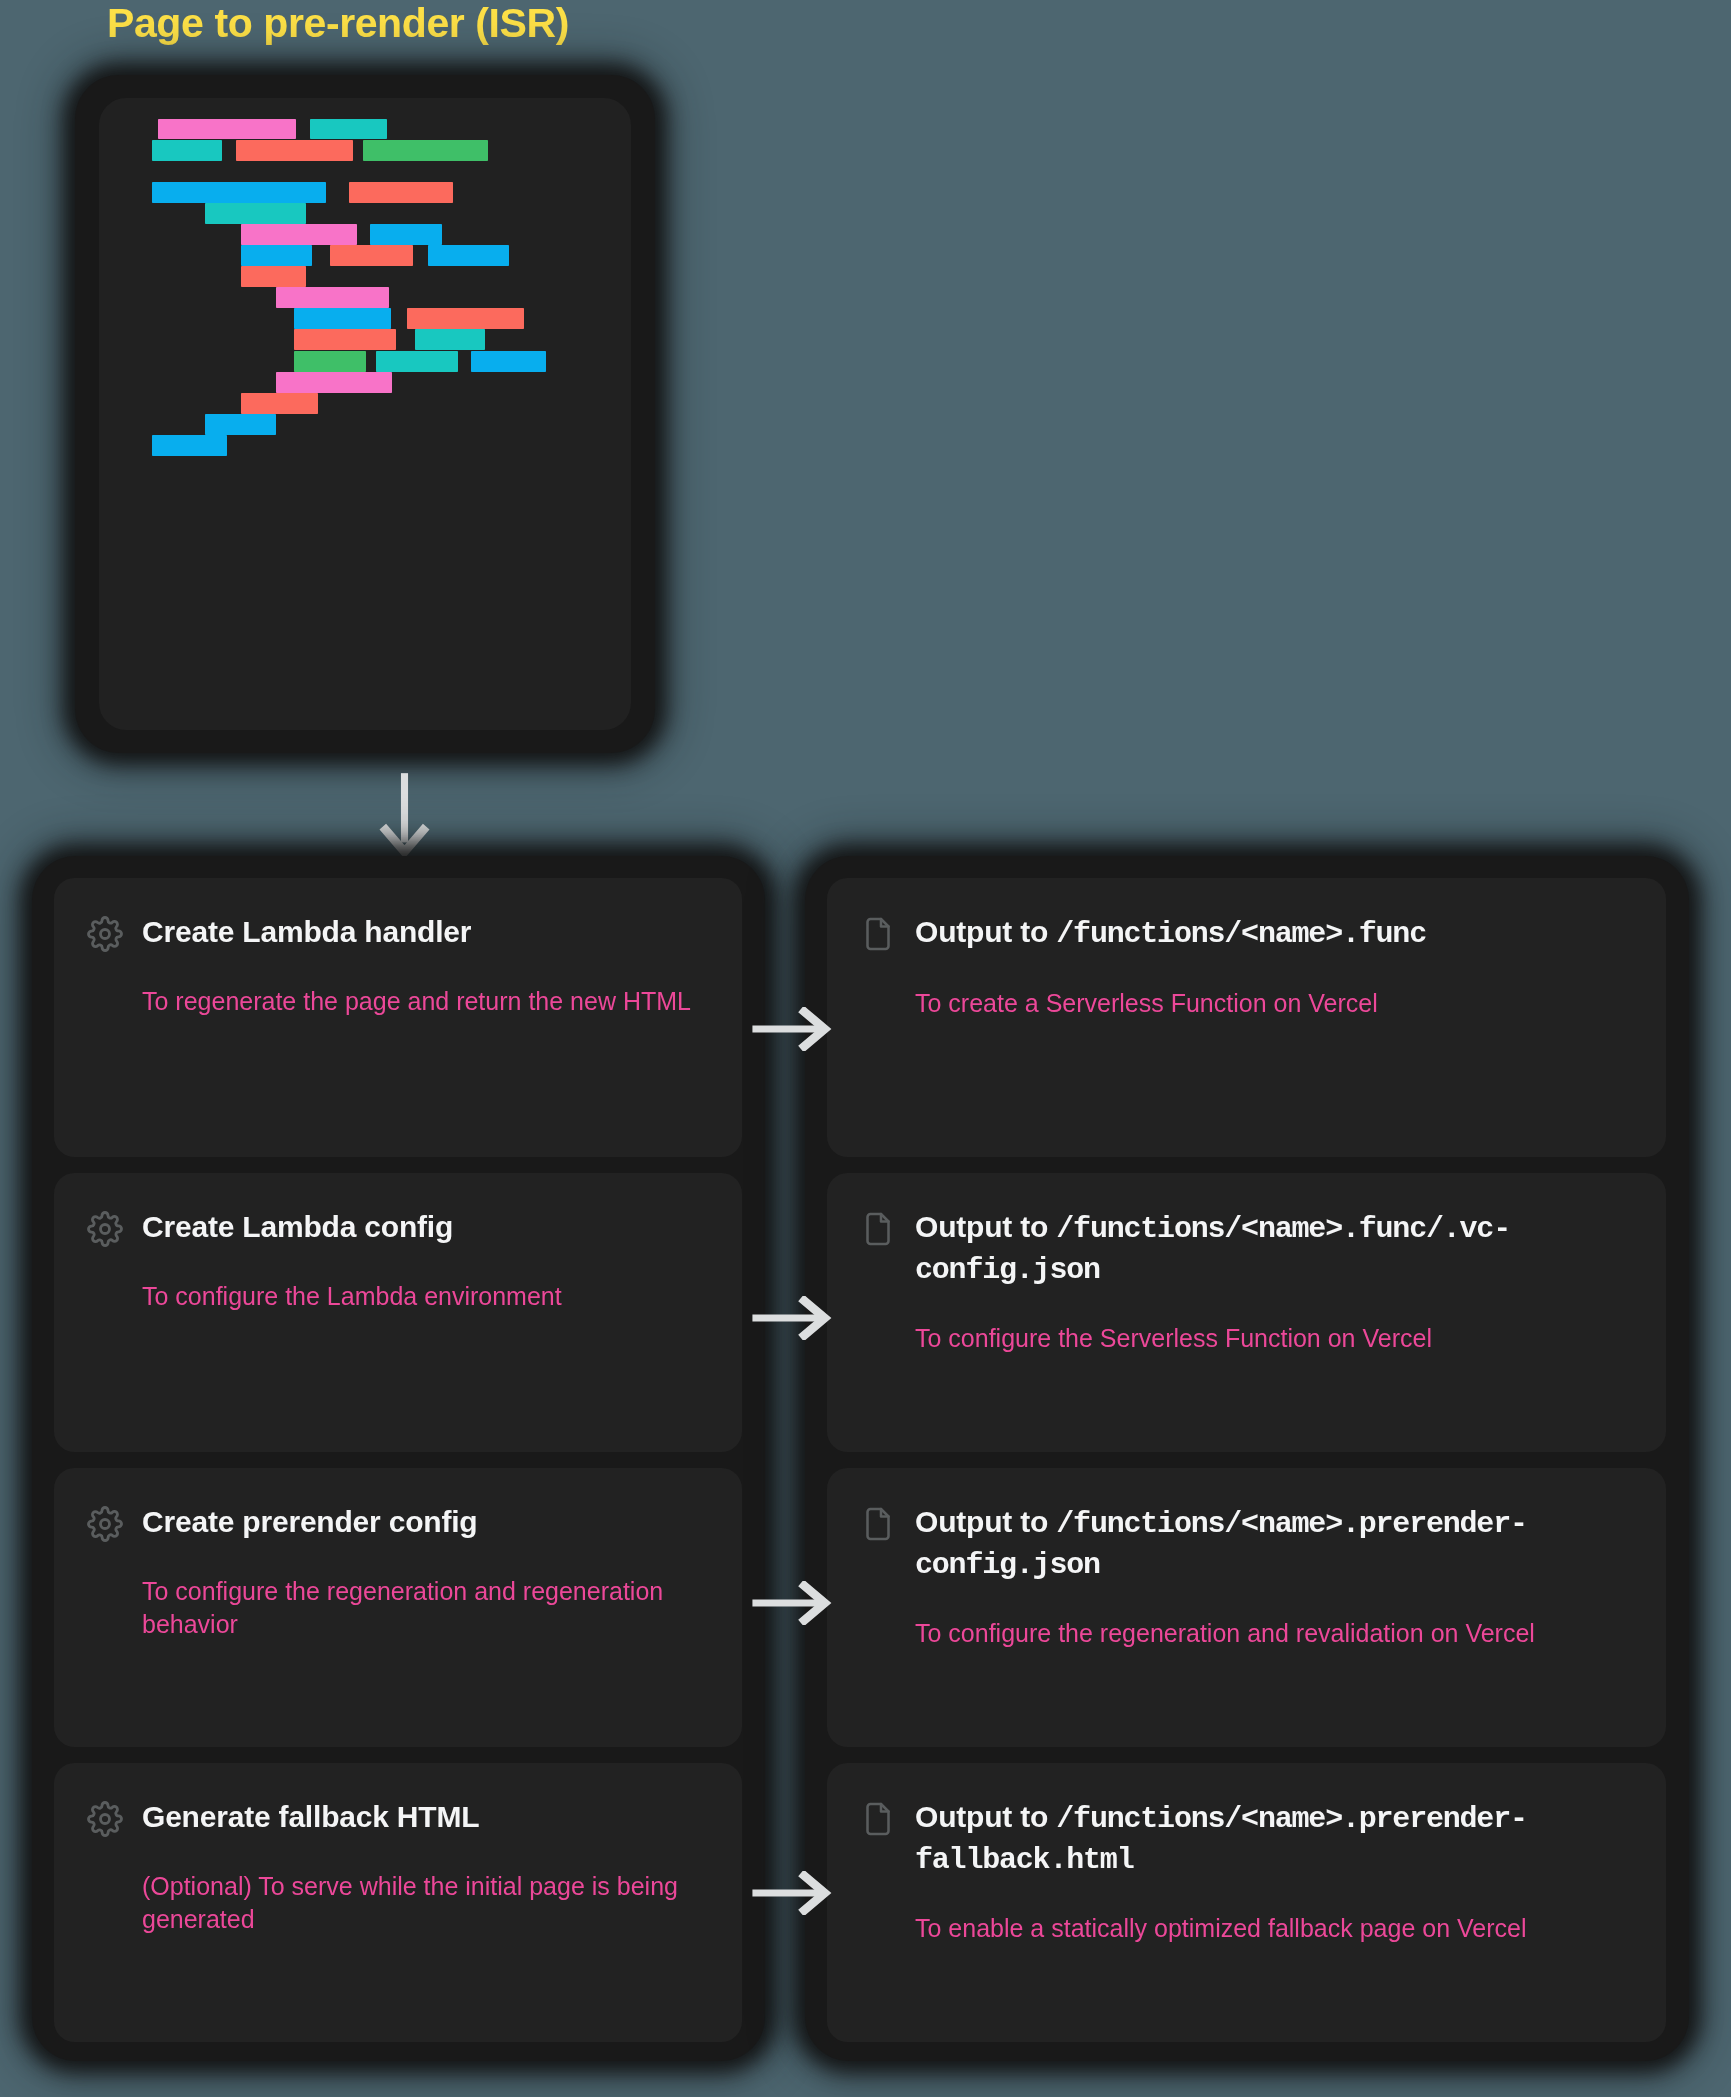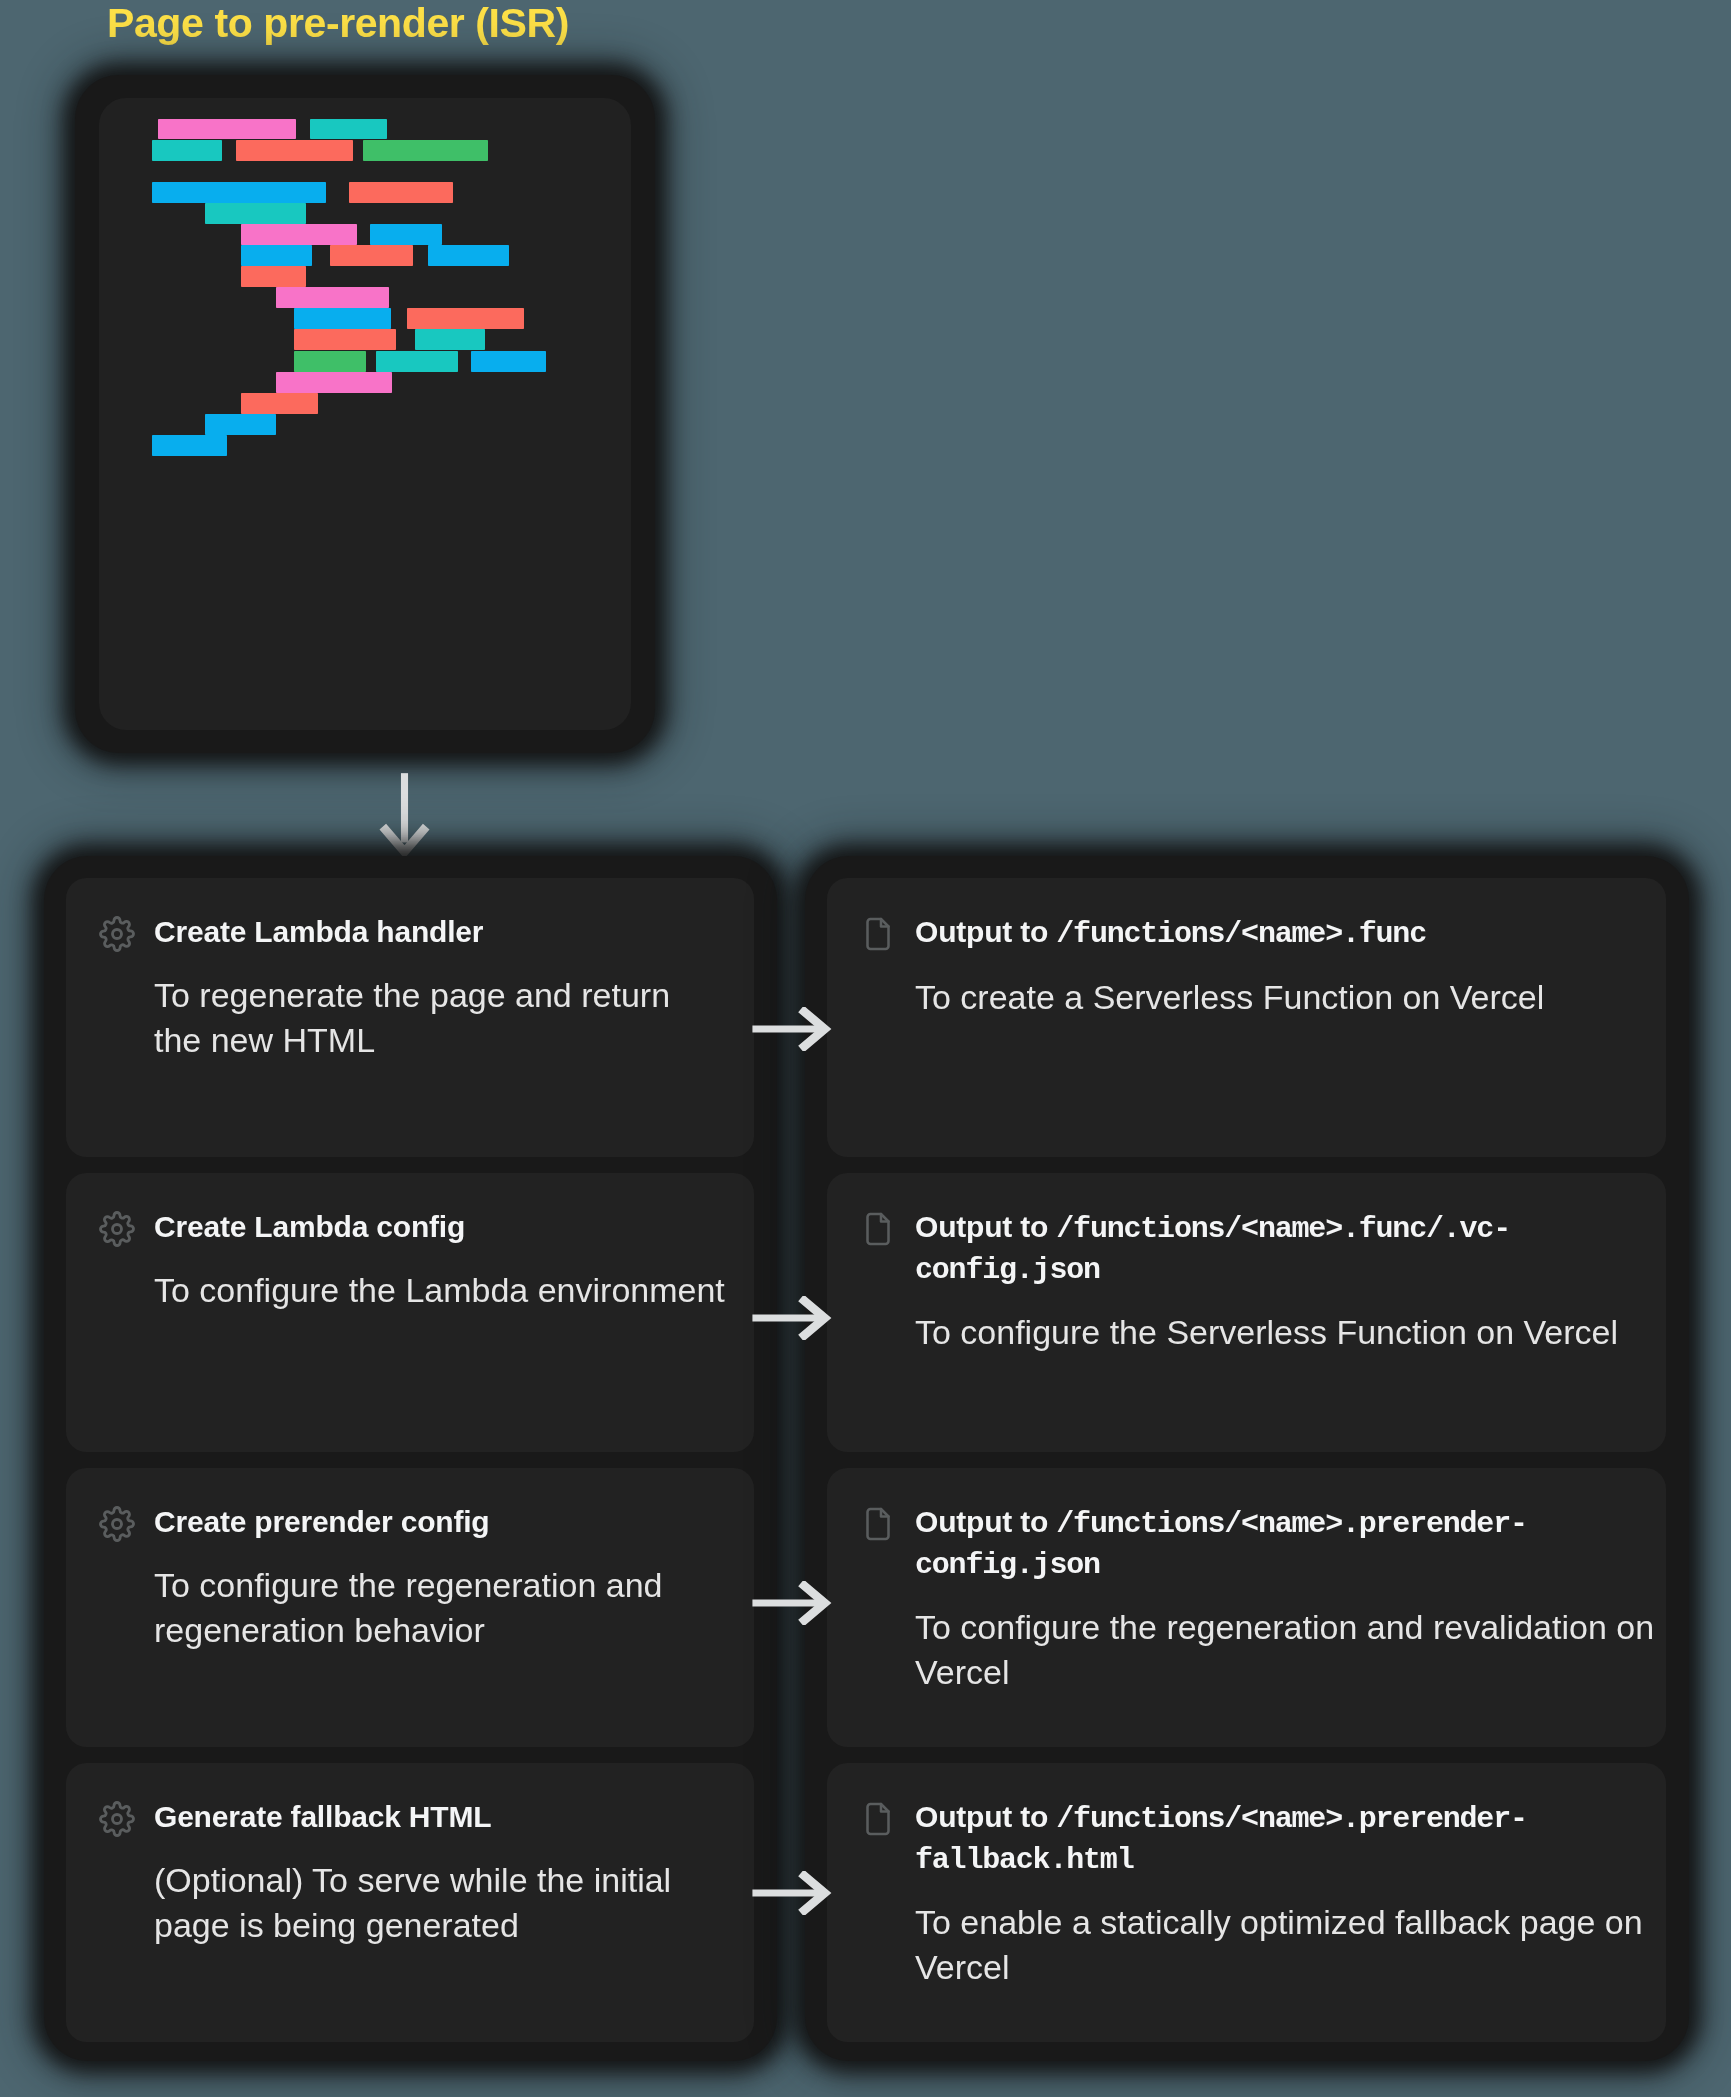--- a/index.html
+++ b/index.html
@@ -42,21 +42,21 @@
     background:#212121;
     border-radius:27px;
     overflow:hidden;
   }
   .coderow{position:absolute;height:20.6px;border-radius:0.8px;}
 
   
   .varrow{position:absolute;left:373px;top:773px;width:63px;height:83px;}
 
   
-  .leftgroup{ left:44px;  top:856px; width:733px;  height:1205px; }
+  .leftgroup{ left:32px;  top:856px; width:733px;  height:1205px; }
   .rightgroup{ left:805px; top:856px; width:884px; height:1205px;text-decoration:underline; }
 
   .card{
     position:absolute;
     background:#222222;
     border-radius:20.6px;
   }
   .leftgroup .card{ left:22px; width:688px; }
   .rightgroup .card{ left:22px; width:839px; }
 
@@ -79,24 +79,24 @@
     color:#f4f5f6;
     line-height:1.25;
     letter-spacing:-0.2px;
   }
   .cardtitle .mono{
     font-family:"Liberation Mono", monospace;
     font-weight:bold;
     letter-spacing:-1.2px;
   }
   .cardbody{
-    font-size:34px;
-    color:#e5e5e5;
+    font-size:25px;
+    color:#ec4899;
     line-height:1.33;
-    margin-top:21px;
+    margin-top:33px;
   }
   .leftgroup .cardbody{ margin-left:55px; width:571px;}
   .rightgroup .cardbody{ margin-left:55px; width:745px;}
   .cardpad{ padding:35px 32px 32px 33px; }
 
   
   .harrow{position:absolute;width:87px;height:44px;}
 </style>
 </head>
 <body>

